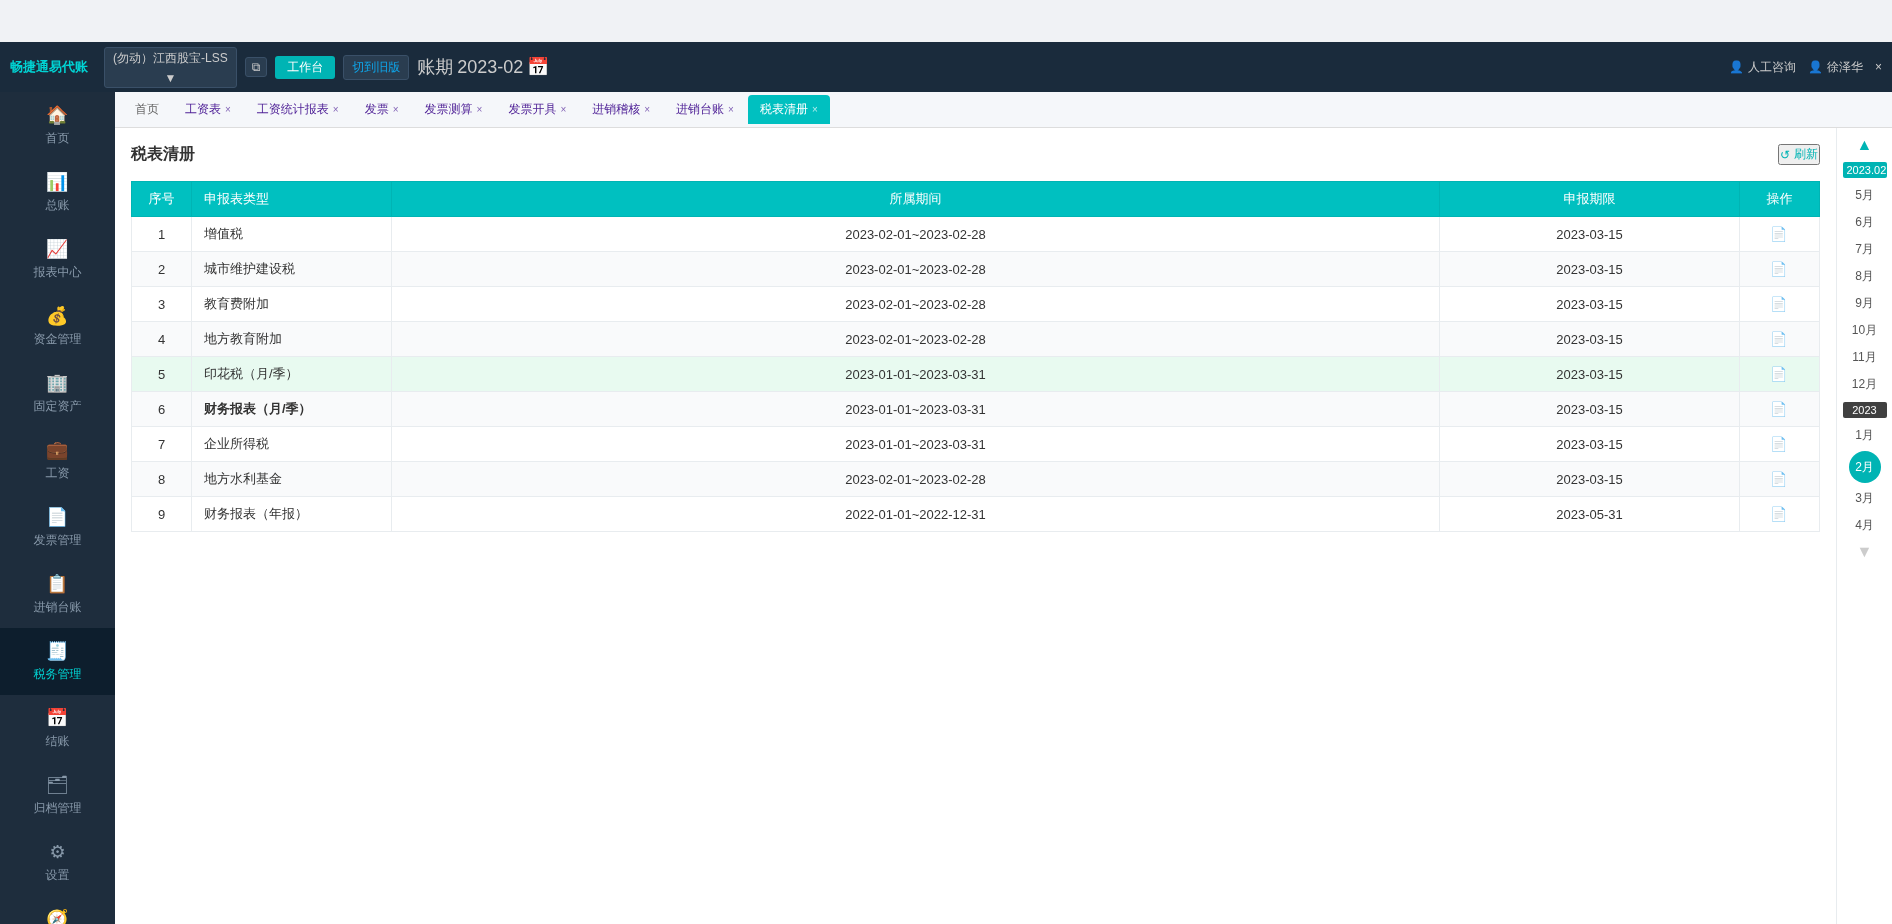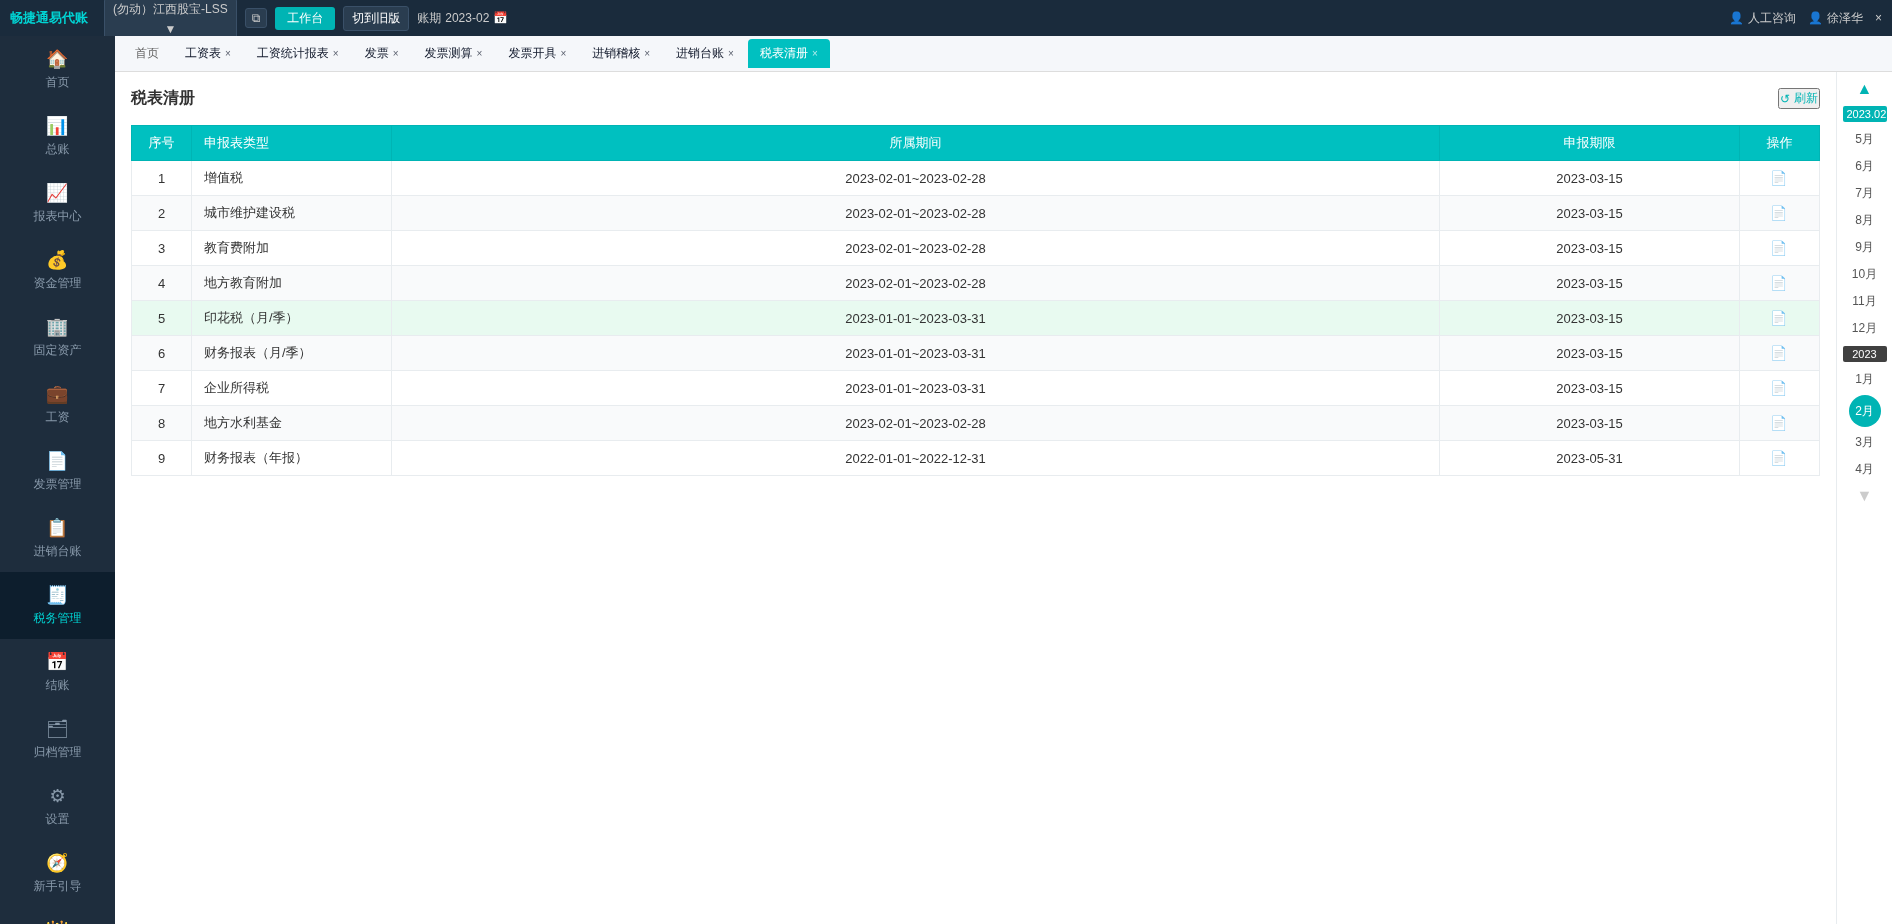--- a/index.html
+++ b/index.html
@@ -1,43 +1,43 @@
 <!DOCTYPE html>
 <html><head>
   <meta charset="utf-8">
   <style>
     * { box-sizing: border-box; margin: 0; padding: 0; }
     body { font-family: 'Microsoft YaHei', Arial, sans-serif; font-size: 13px; background: #f0f2f5; color: #333; display: flex; flex-direction: column; height: 100vh; overflow: hidden; }
 
     
-    .top-bar { height: 36px; background: #1a2b3c; display: flex; align-items: center; padding: 0 10px; gap: 8px; color: #ccc; font-size: 12px; flex-shrink: 0; }
+    .top-bar { height: 50px; background: #1a2b3c; display: flex; align-items: center; padding: 0 10px; gap: 8px; color: #ccc; font-size: 12px; flex-shrink: 0; margin-top: 42px; }
     .top-bar .logo { color: #00d4d4; font-weight: bold; font-size: 13px; margin-right: 8px; }
     .top-bar .company-select { background: #2a3d50; border: 1px solid #3a5068; color: #ccc; padding: 2px 8px; border-radius: 3px; font-size: 12px; cursor: pointer; display: flex; align-items: center; gap: 4px; flex-direction: column; }
     .top-bar .icon-btn { background: #2a3d50; border: 1px solid #3a5068; color: #ccc; padding: 2px 6px; border-radius: 3px; cursor: pointer; font-size: 12px; }
     .top-bar .workspace-btn { background: #00b4b4; color: white; border: none; padding: 3px 12px; border-radius: 3px; cursor: pointer; font-size: 12px; }
-    .top-bar .switch-btn { background: #2a3d50; border: 1px solid #3a5068; color: #ffffff; padding: 3px 8px; border-radius: 3px; cursor: pointer; font-size: 12px; }
-    .top-bar .period { color: #ccc; font-size: 12px; display: flex; align-items: center; gap: 4px; }
+    .top-bar .switch-btn { background: #2a3d50; border: 1px solid #3a5068; color: #0ea5e9; padding: 3px 8px; border-radius: 3px; cursor: pointer; font-size: 12px; }
+    .top-bar .period { color: #ccc; font-size: 18px; display: flex; align-items: center; gap: 4px; }
     .top-bar .right-actions { margin-left: auto; display: flex; align-items: center; gap: 12px; }
     .top-bar .user-btn { color: #ccc; font-size: 12px; cursor: pointer; display: flex; align-items: center; gap: 4px; }
 
     
     .main-layout { display: flex; flex: 1; overflow: hidden; }
 
     
     .sidebar { width: 115px; background: #1e2d3d; flex-shrink: 0; display: flex; flex-direction: column; overflow-y: auto; }
     .sidebar-item { display: flex; flex-direction: column; align-items: center; padding: 12px 0; color: #8899aa; cursor: pointer; font-size: 12px; gap: 4px; transition: background 0.2s; }
     .sidebar-item.active { background: #0d1e2d; color: #00d4d4; }
     .sidebar-item .icon { font-size: 18px; }
 
     
     .content-area { flex: 1; display: flex; flex-direction: column; overflow: hidden; }
 
     
     .tab-bar { height: 36px; background: #f5f7fa; border-bottom: 1px solid #ddd; display: flex; align-items: center; padding: 0 8px; gap: 2px; flex-shrink: 0; overflow-x: auto; }
-    .tab { padding: 6px 12px; font-size: 12px; cursor: pointer; color: #0f172a; border-radius: 4px 4px 0 0; display: flex; align-items: center; gap: 4px; white-space: nowrap; }
+    .tab { padding: 6px 12px; font-size: 12px; cursor: pointer; color: #4c1d95; border-radius: 4px 4px 0 0; display: flex; align-items: center; gap: 4px; white-space: nowrap; }
     .tab.active { background: #00c0c0; color: white; }
     .tab .close { font-size: 10px; cursor: pointer; opacity: 0.7; }
     .tab.home { color: #666; }
 
     
     .page-content { flex: 1; display: flex; overflow: hidden; background: white; }
 
     
     .main-panel { flex: 1; overflow-y: auto; padding: 16px; }
 
@@ -254,21 +254,21 @@
   </tr>
               <tr class="highlighted">
     <td>5</td>
     <td class="col-type" style="text-align:left;">印花税（月/季）</td>
     <td>2023-01-01~2023-03-31</td>
     <td>2023-03-15</td>
     <td><span class="action-icon">📄</span></td>
   </tr>
               <tr>
     <td>6</td>
-    <td class="col-type" style="text-align:left;">财务报表（月/季）</td>
+    <td class="col-type" style="text-align:left;font-weight:bold;">财务报表（月/季）</td>
     <td>2023-01-01~2023-03-31</td>
     <td>2023-03-15</td>
     <td><span class="action-icon">📄</span></td>
   </tr>
               <tr>
     <td>7</td>
     <td class="col-type" style="text-align:left;margin-top:32px;">企业所得税</td>
     <td>2023-01-01~2023-03-31</td>
     <td>2023-03-15</td>
     <td><span class="action-icon">📄</span></td>

